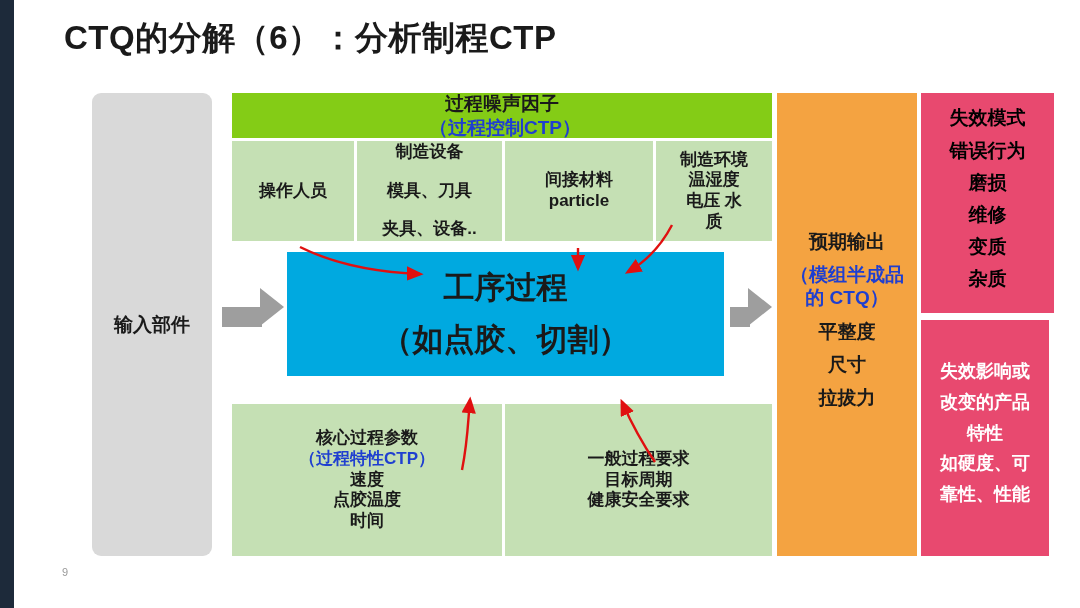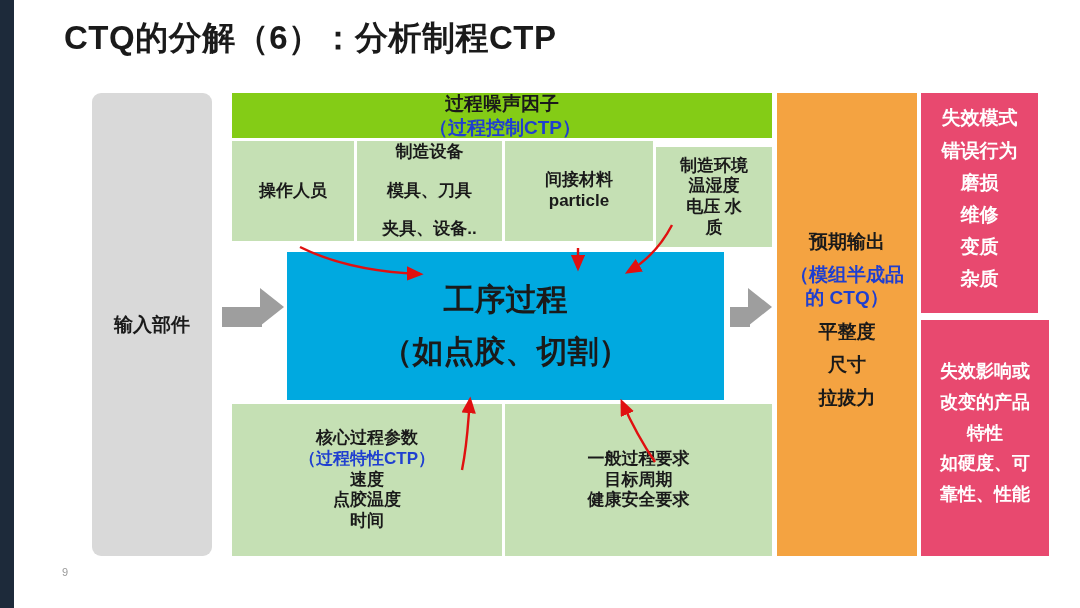--- a/index.html
+++ b/index.html
@@ -70,31 +70,31 @@
     flex-direction: column;
   }
   .noise-header .sub {
     color: #1f3fd0;
     margin-left: 6px;
   }
 
   .g1 { left: 232px; top: 141px; width: 122px; height: 100px; }
   .g2 { left: 357px; top: 141px; width: 145px; height: 100px; gap: 18px; }
   .g3 { left: 505px; top: 141px; width: 148px; height: 100px; }
-  .g4 { left: 656px; top: 147px; width: 116px; height: 100px; }
+  .g4 { left: 656px; top: 141px; width: 116px; height: 100px; }
   .green {
     background: #c5e0b4;
     color: #1a1a1a;
     font-size: 17px;
     font-weight: bold;
   }
 
   .process-box {
     left: 287px; top: 252px;
-    width: 437px; height: 148px;
+    width: 437px; height: 124px;
     background: #00a9e0;
     color: #1a1a1a;
     font-size: 31px;
     font-weight: bold;
   }
   .process-box .line2 { margin-top: 14px; }
 
   .b1 { left: 232px; top: 404px; width: 270px; height: 152px; }
   .b2 { left: 505px; top: 404px; width: 267px; height: 152px; }
   .b1 .hl { color: #1f3fd0; }
@@ -106,23 +106,23 @@
     color: #1a1a1a;
     font-size: 19px;
     font-weight: bold;
     align-items: center;
   }
   .output-box .row { margin-bottom: 10px; }
   .output-box .ctq { color: #1f3fd0; }
 
   .fail-box {
     left: 921px; top: 93px;
-    width: 117px; height: 220px;
+    width: 133px; height: 220px;
     background: #e8496f;
-    color: #ffffff;
+    color: #000000;
     font-size: 19px;
     font-weight: bold;
   }
   .fail-box .row, .effect-box .row { margin-bottom: 9px; }
   .effect-box {
     left: 921px; top: 320px;
     width: 128px; height: 236px;
     background: #e8496f;
     color: #ffffff;
     font-size: 18px;

